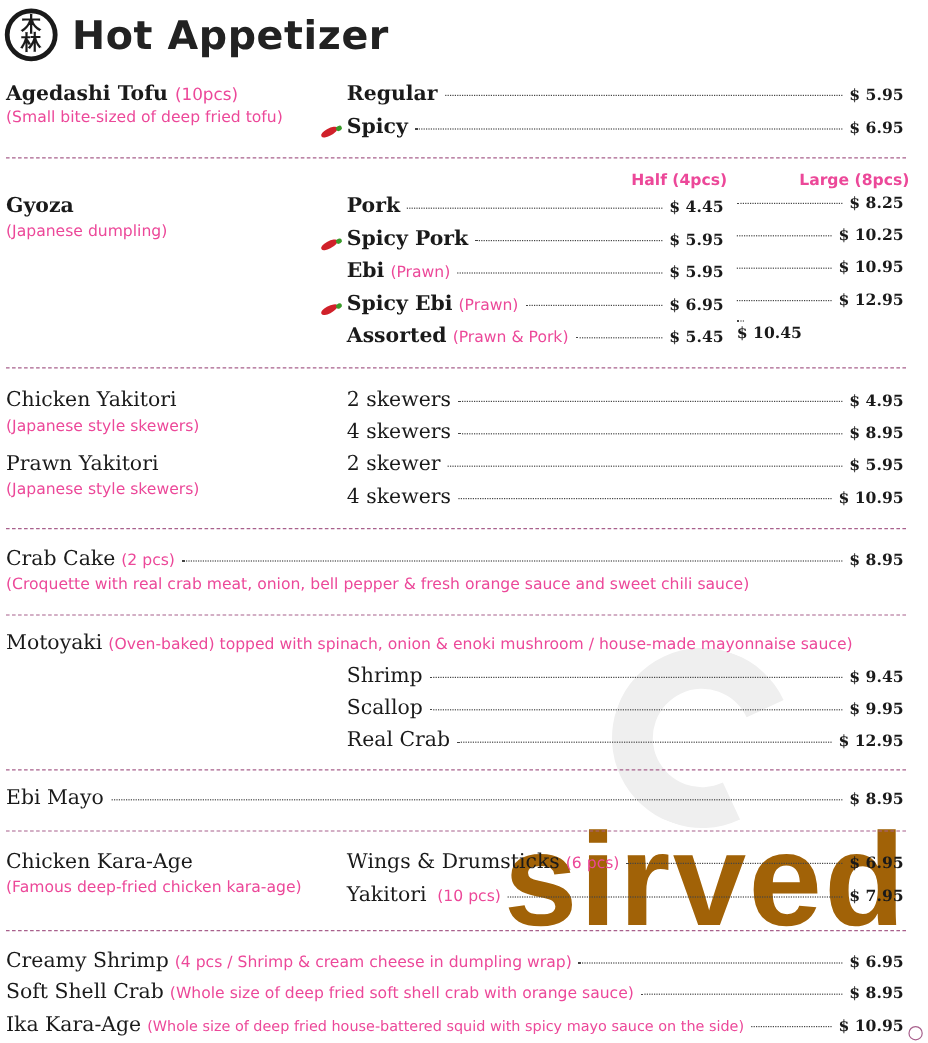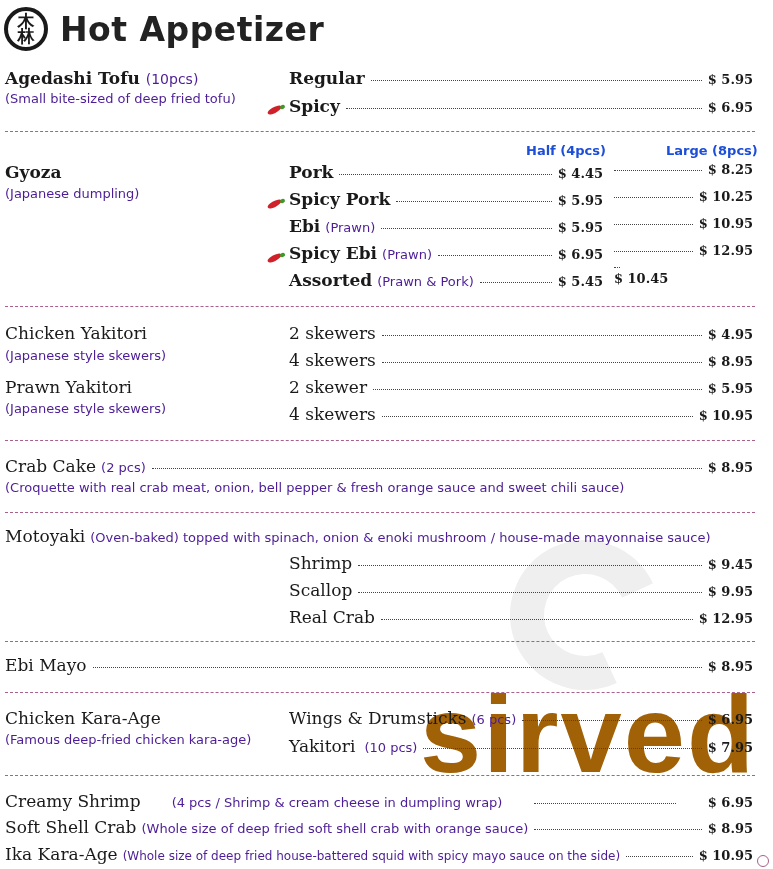--- a/index.html
+++ b/index.html
@@ -13,23 +13,23 @@
     .header { position: absolute; left: 4px; top: 6px; height: 46px; display: flex; align-items: center; }
     .logo { width: 44px; height: 44px; border: 4px solid #1a1a1a; border-radius: 50%; display: flex; align-items: center; justify-content: center; font-family: "DejaVu Sans", sans-serif; font-weight: bold; font-size: 17px; line-height: 15px; text-align: center; color: #1a1a1a; flex-direction: column; }
     .logo span { display: block; }
     .title { margin-left: 12px; font-family: "DejaVu Sans", sans-serif; font-weight: bold; font-size: 33px; color: #222; letter-spacing: 0.5px; }
 
     .divider { position: absolute; left: 5px; width: 750px; height: 0; border-top: 1.5px dashed #a8608c; }
 
     .abs { position: absolute; white-space: nowrap; }
     .name { font-family: "DejaVu Serif", serif; font-weight: bold; font-size: 17px; color: #1a1a1a; }
     .name.nb { font-weight: normal; }
-    .desc { font-family: "DejaVu Sans", sans-serif; font-size: 13px; color: #4c1d95; font-weight: normal; }
+    .desc { font-family: "DejaVu Sans", sans-serif; font-size: 13px; color: #ec4899; font-weight: normal; }
     .price { font-family: "DejaVu Serif", serif; font-weight: bold; font-size: 13px; color: #1a1a1a; text-align: right; }
-    .colhead { font-family: "DejaVu Sans", sans-serif; font-weight: bold; font-size: 13px; color: #1d4ed8; }
+    .colhead { font-family: "DejaVu Sans", sans-serif; font-weight: bold; font-size: 13px; color: #ec4899; }
 
     .row { position: absolute; display: flex; align-items: baseline; white-space: nowrap; }
     .row .leader { flex: 1; border-bottom: 1.5px dotted #444; margin: 0 6px; transform: translateY(-3px); min-width: 6px; }
     .row .price { flex: none; }
 
     .chili { position: absolute; width: 18px; height: 8px; }
     .chili .body { position: absolute; left: 0; top: 1px; width: 15px; height: 6px; background: #d0212a; border-radius: 50% 60% 60% 50% / 50%; transform: rotate(-28deg); }
     .chili .stem { position: absolute; right: 0; top: -1px; width: 5px; height: 4px; background: #3a9a2a; border-radius: 2px; transform: rotate(-28deg); }
 
     .corner-icon { position: absolute; right: 4px; bottom: 2px; width: 12px; height: 12px; border: 1.5px solid #a8608c; border-radius: 50%; }
@@ -220,21 +220,21 @@
 </div>
 <div class="row" style="left:289px; top:736px; width:464px;">
   <span class="name nb">Yakitori</span>
   <span class="desc" style="margin-left:9px;">(10 pcs)</span>
   <span class="leader"></span>
   <span class="price">$ 7.95</span>
 </div>
 
 <div class="divider" style="top:775px;"></div>
 
-<div class="row" style="left:5px; top:791px; width:748px;gap:26px;">
+<div class="row" style="left:5px; top:791px; width:748px;">
   <span class="name nb">Creamy Shrimp</span>
   <span class="desc" style="margin-left:5px;">(4 pcs / Shrimp &amp; cream cheese in dumpling wrap)</span>
   <span class="leader"></span>
   <span class="price">$ 6.95</span>
 </div>
 <div class="row" style="left:5px; top:817px; width:748px;">
   <span class="name nb">Soft Shell Crab</span>
   <span class="desc" style="margin-left:5px;">(Whole size of deep fried soft shell crab with orange sauce)</span>
   <span class="leader"></span>
   <span class="price">$ 8.95</span>

